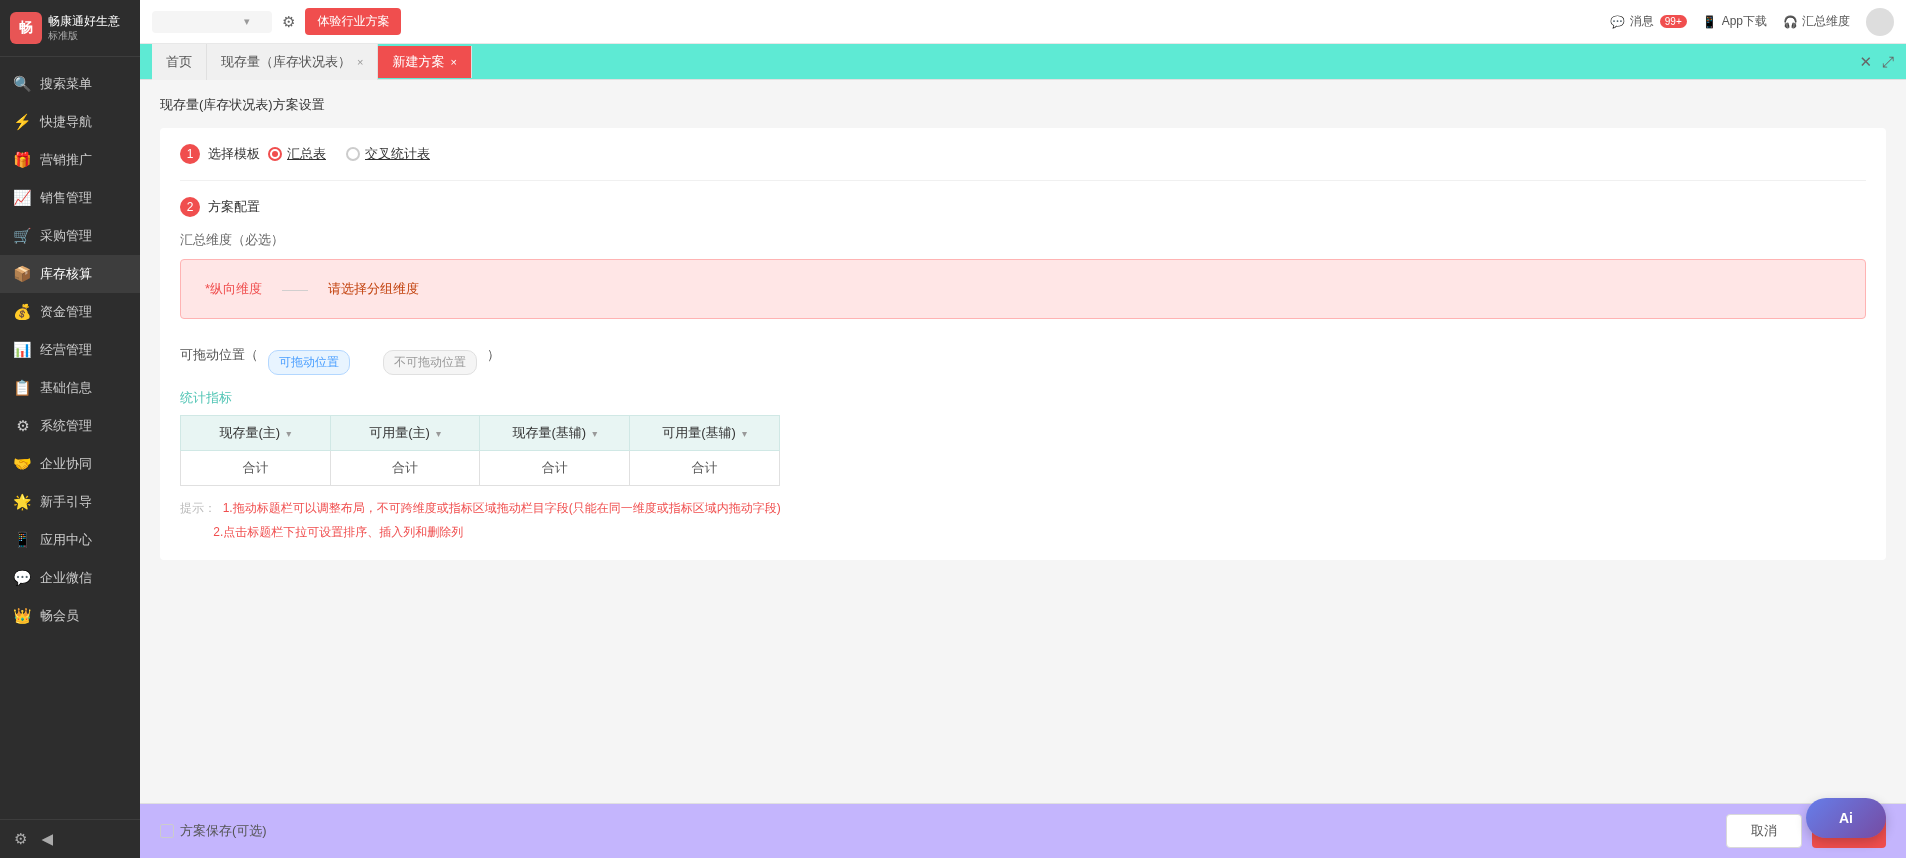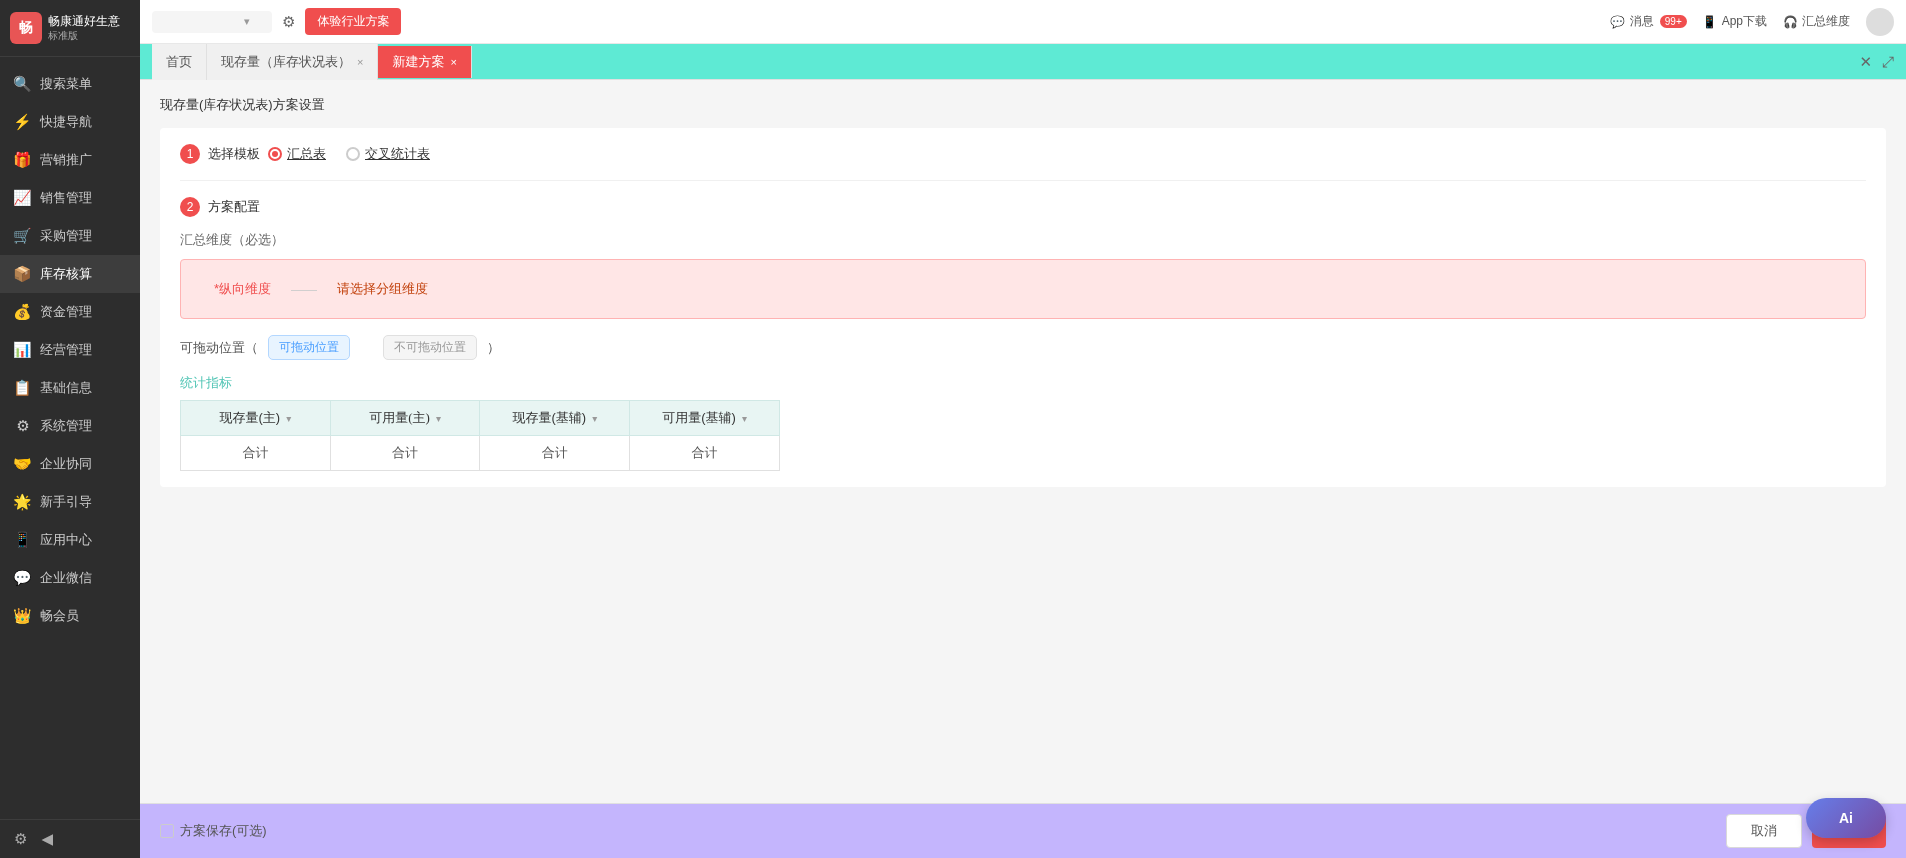--- a/index.html
+++ b/index.html
@@ -145,36 +145,36 @@
 
     .divider { height: 1px; background: #f0f0f0; margin: 16px 0; }
 
     
     .config-section { margin-bottom: 0; }
     .config-label { font-size: 13px; color: #666; margin-bottom: 10px; }
 
     
     .dim-box {
       background: #ffe6e6; border: 1px solid #ffb3b3;
-      border-radius: 4px; padding: 20px 33px;
+      border-radius: 4px; padding: 20px 24px;
       margin-bottom: 16px;
       display: flex; align-items: center; gap: 12px;
     }
     .dim-label { color: #f04e4e; font-size: 13px; }
     .dim-dash { color: #ccc; font-size: 13px; margin: 0 8px; }
     .dim-placeholder { color: #c2410c; font-size: 13px; }
 
     
     .indicator-row {
       display: flex; align-items: center; gap: 10px; margin-bottom: 14px;
     }
     .indicator-label { font-size: 13px; color: #555; }
     .indicator-tag {
       display: inline-flex; align-items: center;
-      padding: 3px 10px; border-radius: 5px; font-size: 12px; gap: 4px;
+      padding: 3px 10px; border-radius: 10px; font-size: 12px; gap: 4px; margin-top: 15px;
     }
     .indicator-tag.draggable { background: #e8f4ff; color: #4a9eff; border: 1px solid #b3d7ff; }
     .indicator-tag.non-draggable { background: #f5f5f5; color: #999; border: 1px solid #e0e0e0; }
 
     
     .stats-label { font-size: 13px; color: #52c5b5; margin-bottom: 8px; }
     .stats-table { border-collapse: collapse; width: 600px; }
     .stats-table th, .stats-table td {
       border: 1px solid #e0e0e0; padding: 8px 14px;
       text-align: center; font-size: 13px;
@@ -403,21 +403,21 @@
         <div class="stats-label">统计指标</div>
         <table class="stats-table">
           <thead>
             <tr id="stats-header-row">
                 <th style="background: rgb(232, 245, 243); border: 1px solid rgb(208, 232, 229); padding: 8px 14px; text-align: center; font-weight: normal; width: 150px;">
                   <div class="col-header">
                     <span>现存量(主)</span>
                     <span class="chevron-down">▾</span>
                   </div>
                 </th>
-                <th style="background: rgb(232, 245, 243); border: 1px solid rgb(208, 232, 229); padding: 8px 0; text-align: right; font-weight: normal; width: 150px; font-family: Liberation Serif, serif;">
+                <th style="background: rgb(232, 245, 243); border: 1px solid rgb(208, 232, 229); padding: 8px 0; text-align: right; font-weight: normal; width: 150px;">
                   <div class="col-header">
                     <span>可用量(主)</span>
                     <span class="chevron-down">▾</span>
                   </div>
                 </th>
                 <th style="background: rgb(232, 245, 243); border: 1px solid rgb(208, 232, 229); padding: 8px 14px; text-align: center; font-weight: normal; width: 150px;">
                   <div class="col-header">
                     <span>现存量(基辅)</span>
                     <span class="chevron-down">▾</span>
                   </div>
@@ -433,20 +433,24 @@
           <tbody>
             <tr id="stats-data-row">
                 <td style="border: 1px solid rgb(224, 224, 224); padding: 8px 14px; text-align: center; width: 150px;">合计</td>
                 <td style="border: 1px solid rgb(224, 224, 224); padding: 8px 14px; text-align: center; width: 150px;">合计</td>
                 <td style="border: 1px solid rgb(224, 224, 224); padding: 8px 14px; text-align: center; width: 150px;">合计</td>
                 <td style="border: 1px solid rgb(224, 224, 224); padding: 8px 14px; text-align: center; width: 150px;">合计</td>
               </tr>
           </tbody>
         </table>
 
+        <div class="tips-section">
+          <div>提示：&nbsp;&nbsp;<span>1.拖动标题栏可以调整布局，不可跨维度或指标区域拖动栏目字段(只能在同一维度或指标区域内拖动字段)</span></div>
+          <div>&nbsp;&nbsp;&nbsp;&nbsp;&nbsp;&nbsp;&nbsp;&nbsp;&nbsp;&nbsp;<span>2.点击标题栏下拉可设置排序、插入列和删除列</span></div>
+        </div>
       </div>
     </div>
   </div>
 
   <div class="bottom-bar">
     <label class="save-option">
       <div class="checkbox"></div>
       <span>方案保存(可选)</span>
     </label>
     <div class="bottom-buttons">

